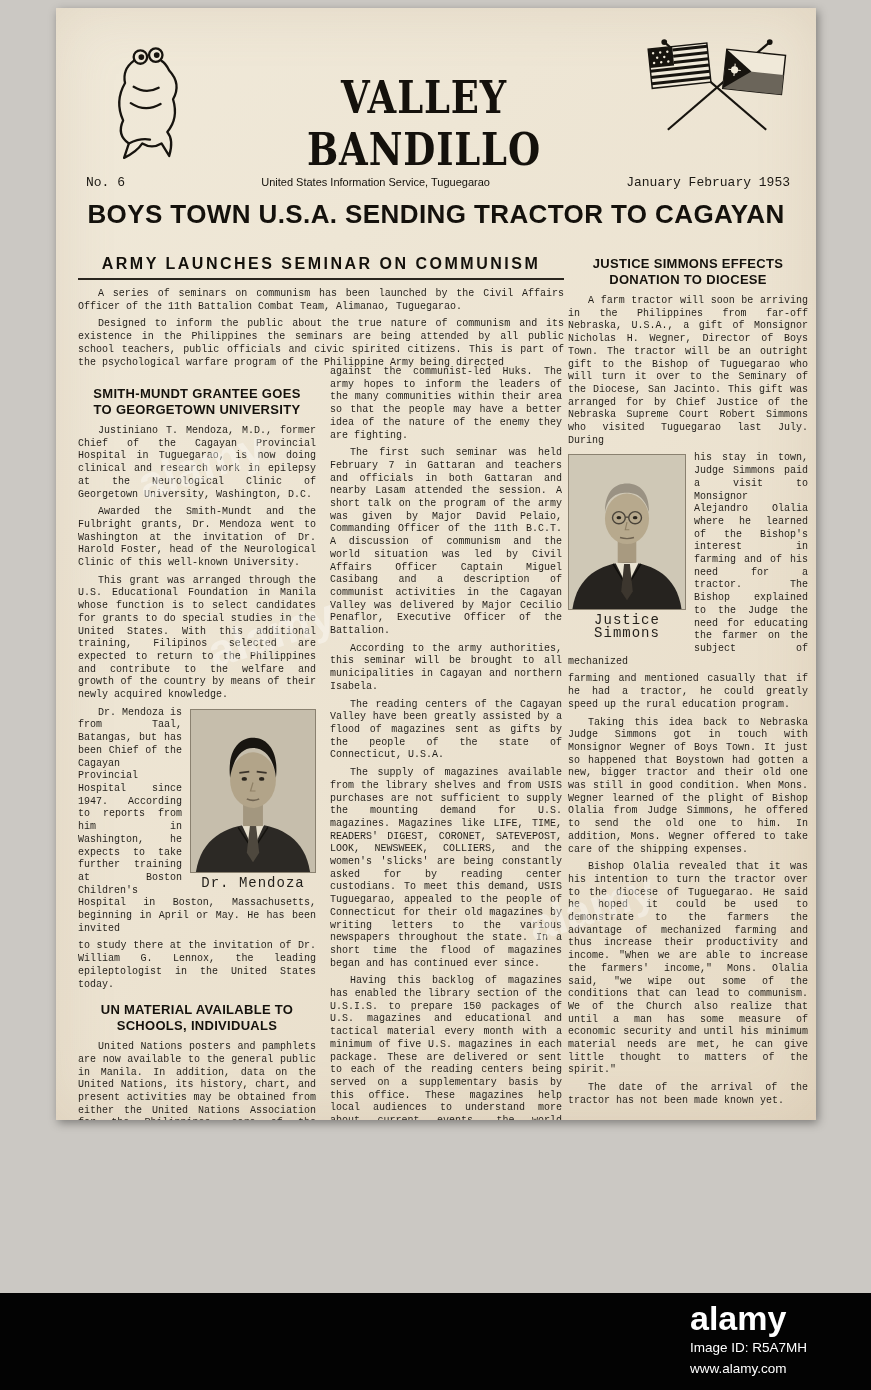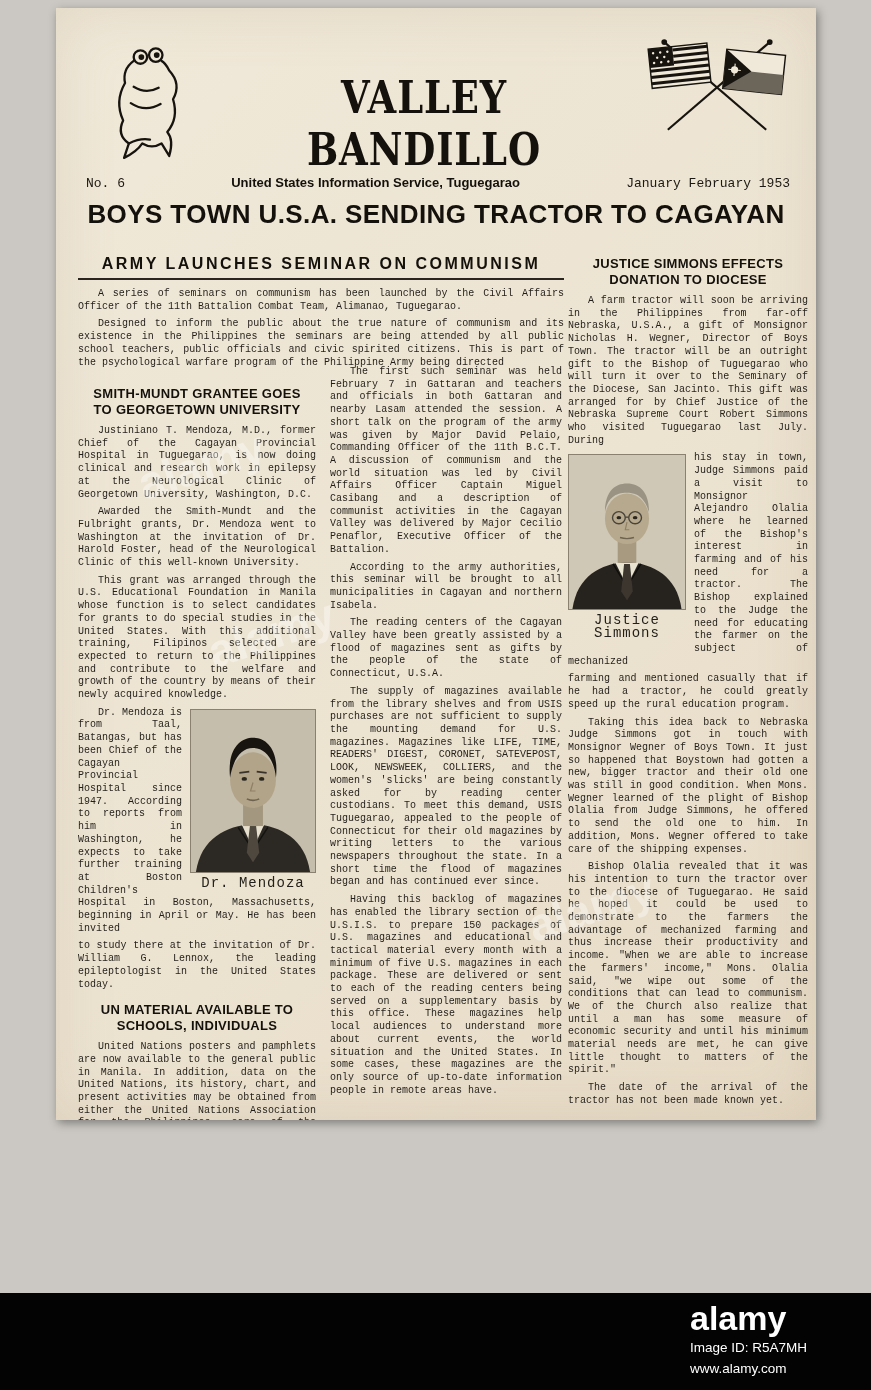--- a/index.html
+++ b/index.html
@@ -19,21 +19,21 @@
   
   .frog { position:absolute; left:46px; top:34px; width:96px; height:128px; }
   .mast-title {
     position:absolute; left:158px; top:64px; width:420px; text-align:center;
     font-family:"DejaVu Serif", serif; font-weight:bold; font-size:44px; line-height:52px;
     letter-spacing:1px; color:#14110c; transform:scaleX(0.84); transform-origin:center;
   }
   .flags { position:absolute; left:585px; top:16px; width:152px; height:122px; }
   .mast-row { position:absolute; top:167px; left:30px; right:26px; display:flex; justify-content:space-between; align-items:baseline; }
   .issue-no, .date-line { font-family:"Liberation Mono", monospace; font-size:13px; color:#1c1914; }
-  .org-line { font-family:"Liberation Sans", sans-serif; font-weight:bold; font-size:13px; color:#14110c; }
+  .org-line { font-family:"Liberation Sans", sans-serif; font-weight:normal; font-size:11px; color:#14110c; }
 
   .headline {
     position:absolute; top:191px; left:0; width:100%; text-align:center;
     font-family:"Liberation Sans", sans-serif; font-weight:bold; font-size:26px;
     letter-spacing:0.4px; color:#14110c;
   }
 
   
   .block-a { position:absolute; left:22px; top:246px; width:486px; }
   .col1 { position:absolute; left:22px;  top:378px; width:238px; }
@@ -201,20 +201,21 @@
       </div>
 
       <p>Dr. Mendoza is from Taal, Batangas, but has been Chief of the Cagayan Provincial Hospital since 1947. According to reports from him in Washington, he expects to take further training at Boston Children's Hospital in Boston, Massachusetts, beginning in April or May. He has been invited</p>
       <p class="cont clear">to study there at the invitation of Dr. William G. Lennox, the leading epileptologist in the United States today.</p>
 
       <div class="h-sec">UN MATERIAL AVAILABLE TO SCHOOLS, INDIVIDUALS</div>
       <p>United Nations posters and pamphlets are now available to the general public in Manila.  In addition, data on the United Nations, its history, chart, and present activities may be obtained from either the United Nations Association for the Philippines, care of the Department of Foreign Affairs, Republic of the Philippines, Arlegui, Manila, or from D. P. Perez, 169 Riverside, San Juan, Rizal.</p>
     </div>
 
     <div class="col2 bt">
+      <p class="cont">against the communist-led Huks.  The army hopes to inform the leaders of the many communities within their area so that the people may have a better idea of the nature of the enemy they are fighting.</p>
       <p>The first such seminar was held February 7 in Gattaran and teachers and officials in both Gattaran and nearby Lasam attended the session.  A short talk on the program of the army was given by Major David Pelaio, Commanding Officer of the 11th B.C.T.  A discussion of communism and the world situation was led by Civil Affairs Officer Captain Miguel Casibang and a description of communist activities in the Cagayan Valley was delivered by Major Cecilio Penaflor, Executive Officer of the Battalion.</p>
       <p>According to the army authorities, this seminar will be brought to all municipalities in Cagayan and northern Isabela.</p>
 
       <p>The reading centers of the Cagayan Valley have been greatly assisted by a flood of magazines sent as gifts by the people of the state of Connecticut, U.S.A.</p>
       <p>The supply of magazines available from the library shelves and from USIS purchases are not sufficient to supply the mounting demand for U.S. magazines.  Magazines like LIFE, TIME, READERS' DIGEST, CORONET, SATEVEPOST, LOOK, NEWSWEEK, COLLIERS, and the women's 'slicks' are being constantly asked for by reading center custodians. To meet this demand, USIS Tuguegarao, appealed to the people of Connecticut for their old magazines by writing letters to the various newspapers throughout the state.  In a short time the flood of magazines began and has continued ever since.</p>
       <p>Having this backlog of magazines has enabled the library section of the U.S.I.S. to prepare 150 packages of U.S. magazines and educational and tactical material every month with a minimum of five U.S. magazines in each package.  These are delivered or sent to each of the reading centers being served on a supplementary basis by this office.  These magazines help local audiences to understand more about current events, the world situation and the United States.  In some cases, these magazines are the only source of up-to-date information people in remote areas have.</p>
     </div>
 
     <div class="col3 bt">
       <div class="h-sec first">JUSTICE SIMMONS EFFECTS DONATION TO DIOCESE</div>

